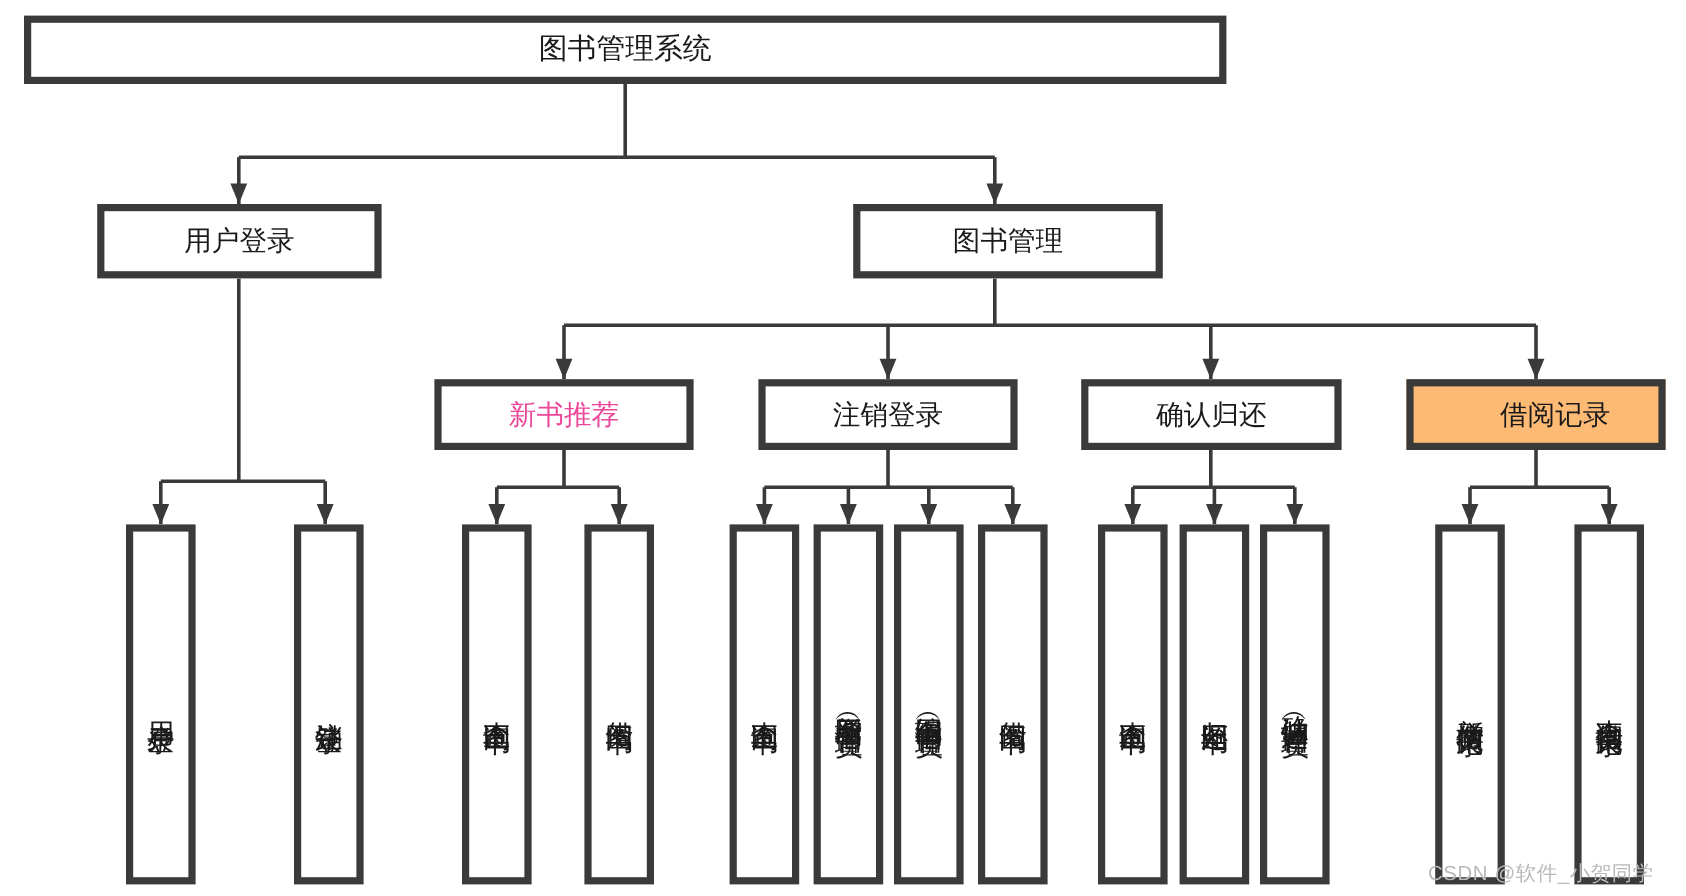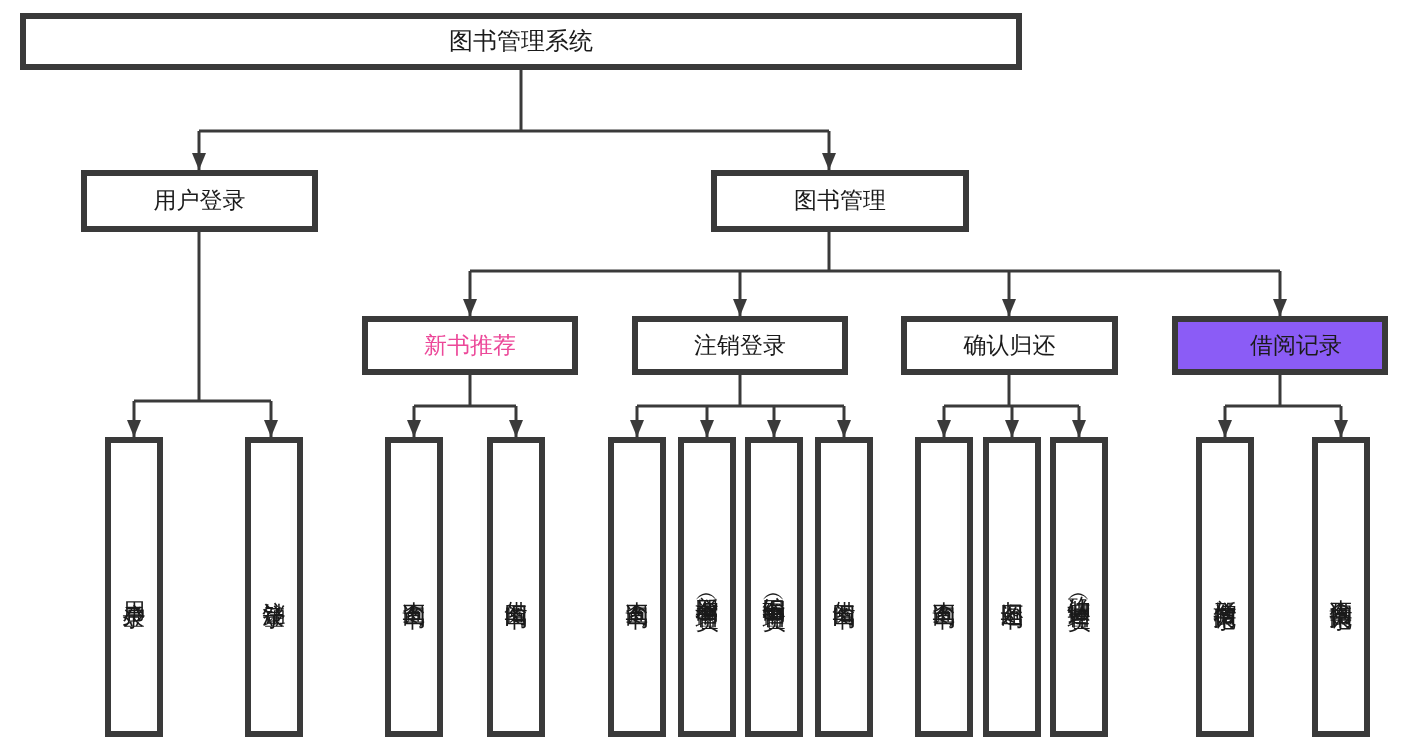--- a/index.html
+++ b/index.html
@@ -131,21 +131,21 @@
       </div>
       <div class="node horizontal level2" style="left: 362px; top: 316px; width: 216px; height: 59px; border-color: rgb(58, 58, 58); background: rgb(255, 255, 255);">
         <span class="label" style="color: #ec4899;">新书推荐</span>
       </div>
       <div class="node horizontal level2" style="left: 632px; top: 316px; width: 216px; height: 59px; border-color: rgb(58, 58, 58); background: rgb(255, 255, 255);">
         <span class="label" style="color: rgb(26, 26, 26);">注销登录</span>
       </div>
       <div class="node horizontal level2" style="left: 901px; top: 316px; width: 217px; height: 59px; border-color: rgb(58, 58, 58); background: rgb(255, 255, 255);">
         <span class="label" style="color: rgb(26, 26, 26);">确认归还</span>
       </div>
-      <div class="node horizontal level2" style="left: 1172px; top: 316px; width: 216px; height: 59px; border-color: rgb(58, 58, 58); background: #8b5cf6; padding-left: 32px;">
+      <div class="node horizontal level2" style="left: 1172px; top: 316px; width: 216px; height: 59px; border-color: rgb(58, 58, 58); background: #fdba74; padding-left: 32px;">
         <span class="label" style="color: rgb(26, 26, 26);">借阅记录</span>
       </div>
       <div class="node vertical leaf" style="left: 105px; top: 437px; width: 58px; height: 300px; border-color: rgb(58, 58, 58); background: rgb(255, 255, 255);">
         <span class="label" style="color: rgb(26, 26, 26);">用户登录</span>
       </div>
       <div class="node vertical leaf" style="left: 245px; top: 437px; width: 58px; height: 300px; border-color: rgb(58, 58, 58); background: rgb(255, 255, 255);">
         <span class="label" style="color: rgb(26, 26, 26);">注销登录</span>
       </div>
       <div class="node vertical leaf" style="left: 385px; top: 437px; width: 58px; height: 300px; border-color: rgb(58, 58, 58); background: rgb(255, 255, 255);">
         <span class="label" style="color: rgb(26, 26, 26);">查询图书</span>
@@ -174,13 +174,14 @@
       <div class="node vertical leaf" style="left: 1050px; top: 437px; width: 58px; height: 300px; border-color: rgb(58, 58, 58); background: rgb(255, 255, 255);">
         <span class="label" style="color: rgb(26, 26, 26);">确认归还（管理员）</span>
       </div>
       <div class="node vertical leaf" style="left: 1196px; top: 437px; width: 58px; height: 300px; border-color: rgb(58, 58, 58); background: rgb(255, 255, 255);">
         <span class="label" style="color: rgb(26, 26, 26);">新增借阅记录</span>
       </div>
       <div class="node vertical leaf" style="left: 1312px; top: 437px; width: 58px; height: 300px; border-color: rgb(58, 58, 58); background: rgb(255, 255, 255);">
         <span class="label" style="color: rgb(26, 26, 26);">查询借阅记录</span>
       </div>
     </div>
+  <div class="watermark" style="left: 1190px; top: 716px; color: rgb(185, 185, 185);">CSDN @软件_小贺同学</div>
 </div>
 
 </body></html>

